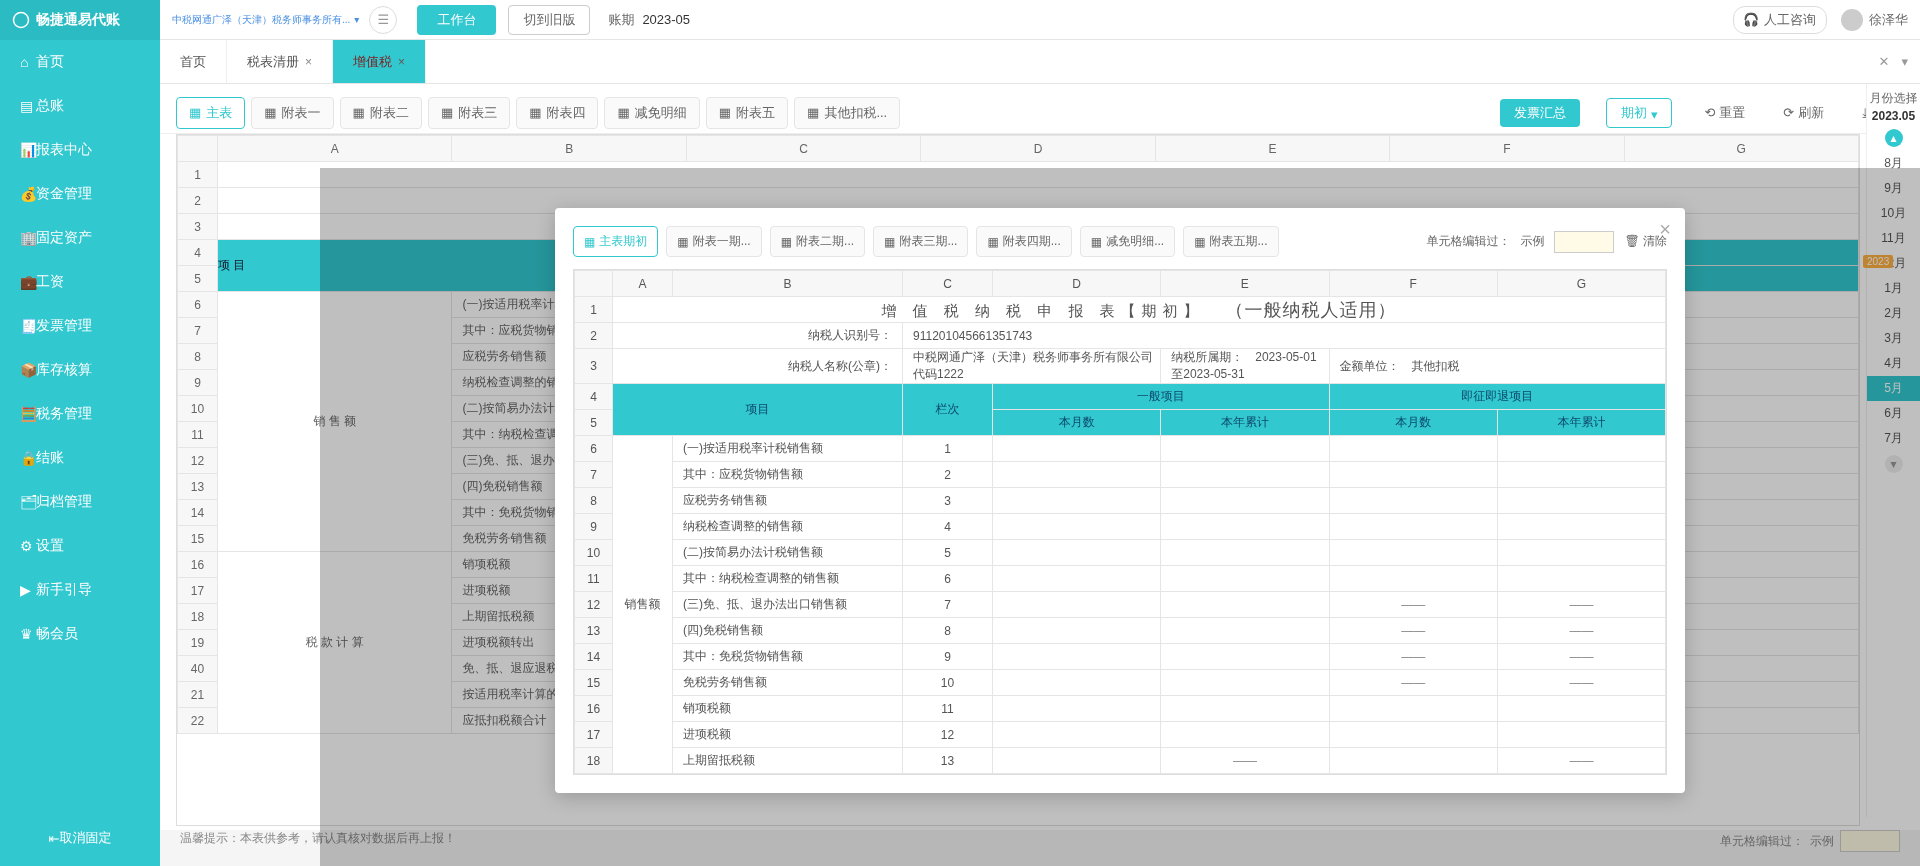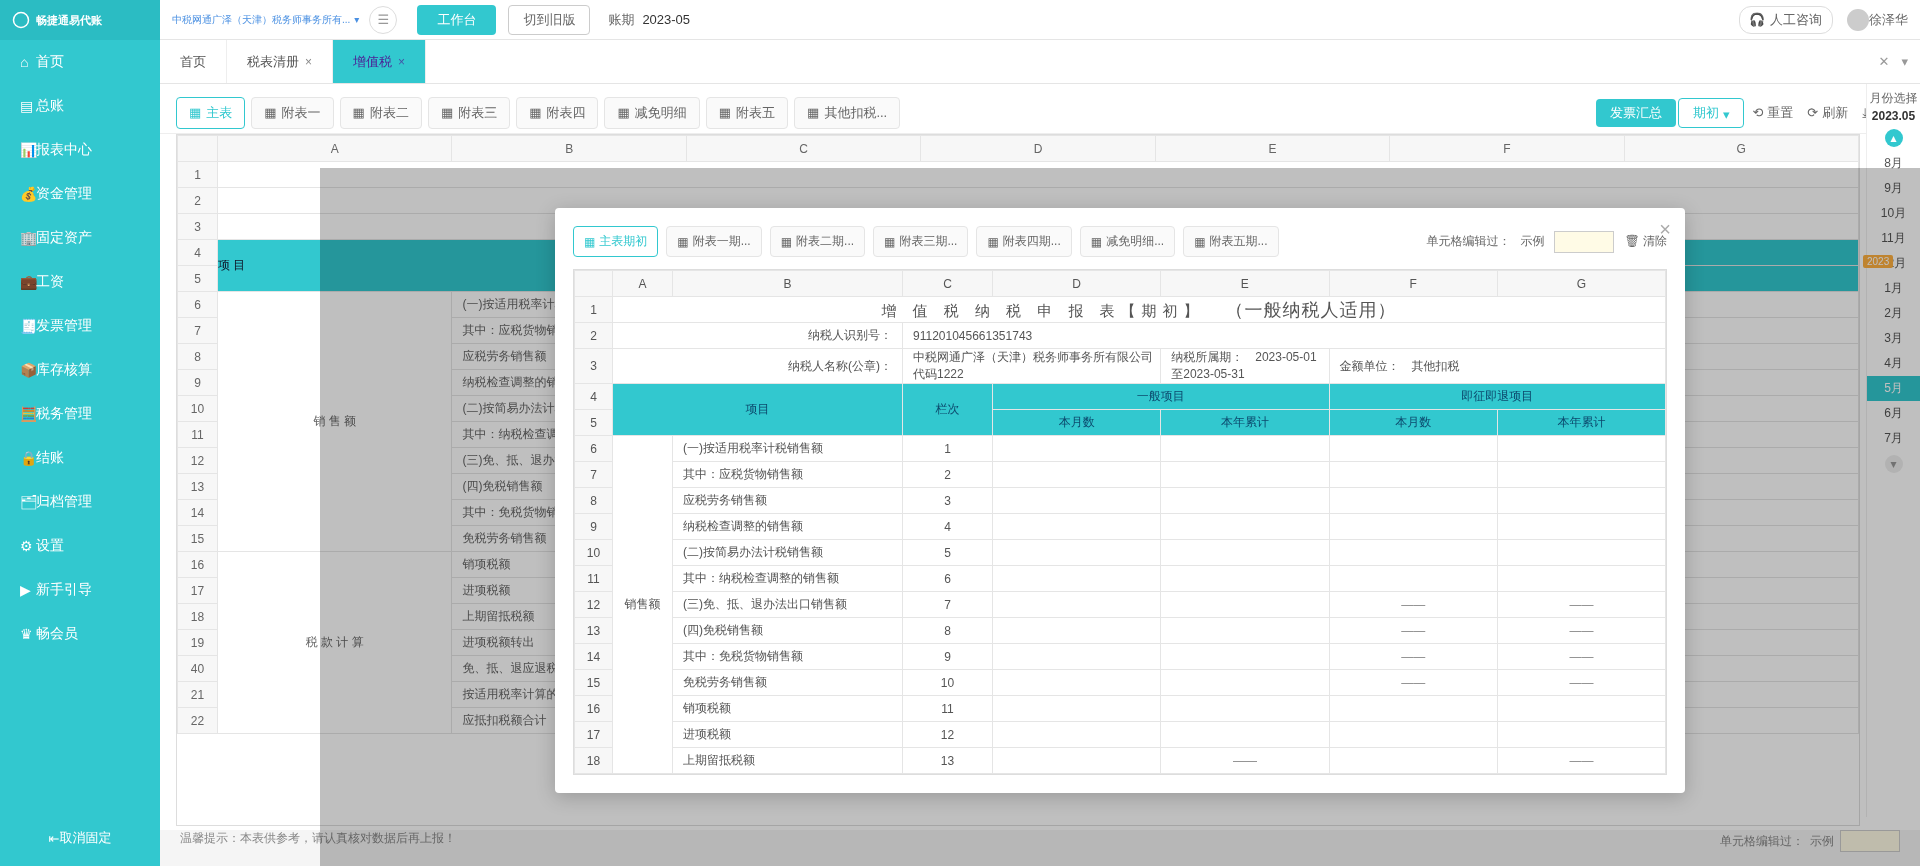--- a/index.html
+++ b/index.html
@@ -1,54 +1,54 @@
 <!DOCTYPE html>
 <html><head>
 <meta charset="utf-8">
 <style>
 * { box-sizing: border-box; margin: 0; padding: 0; font-family: "Microsoft YaHei", Arial, sans-serif; }
 body { width: 1920px; height: 866px; overflow: hidden; background: #f5f5f5; font-size: 13px; color: #333; position: relative; }
 
 
 .sidebar { position: absolute; left: 0; top: 0; width: 160px; height: 100%; background: #32c8cf; color: #fff; }
-.logo { height: 40px; display: flex; align-items: center; padding: 0 12px; font-size: 11px; font-weight: bold; background: #2bbcc3; }
+.logo { height: 40px; display: flex; align-items: center; padding: 0 12px; font-size: 14px; font-weight: bold; background: #2bbcc3; }
 .logo svg { margin-right: 6px; }
 .nav-item { display: flex; align-items: center; height: 44px; padding: 0 20px; cursor: pointer; font-size: 14px; }
 .sidebar-bottom { position: absolute; bottom: 10px; left: 0; width: 100%; }
 .pin-btn { display: flex; align-items: center; justify-content: center; height: 36px; cursor: pointer; font-size: 13px; }
 
 
 .topbar { position: absolute; left: 160px; top: 0; right: 0; height: 40px; background: #fff; border-bottom: 1px solid #e5e5e5; display: flex; align-items: center; padding: 0 12px; }
 .company-select { color: #4a90e2; font-size: 10px; cursor: pointer; display: flex; align-items: center; }
 .company-select .caret { margin-left: 4px; color: #4a90e2; }
 .top-icon-btn { width: 28px; height: 28px; border: 1px solid #ddd; border-radius: 50%; margin-left: 10px; display: flex; align-items: center; justify-content: center; cursor: pointer; color: #999; }
 .btn-primary { background: #32c8cf; color: #fff; border: none; padding: 6px 20px; border-radius: 4px; margin-left: 20px; cursor: pointer; font-size: 13px; }
 .btn-outline { background: #fff; border: 1px solid #ccc; color: #666; padding: 5px 14px; border-radius: 4px; margin-left: 12px; cursor: pointer; font-size: 13px; }
 .period-label { margin-left: 18px; color: #666; }
 .period-value { margin-left: 8px; color: #333; }
 .top-right { margin-left: auto; display: flex; align-items: center; gap: 14px; color: #666; }
 .top-right .consult { border: 1px solid #ddd; padding: 4px 10px; border-radius: 12px; cursor: pointer; display: flex; align-items: center; gap: 4px; }
 .avatar { width: 22px; height: 22px; border-radius: 50%; background: #ccc; }
-.user { display: flex; align-items: center; cursor: pointer; }
+.user { display: flex; align-items: center; gap: 6px; cursor: pointer; }
 
 
 .page-tabs { position: absolute; left: 160px; top: 40px; right: 0; height: 44px; background: #fff; border-bottom: 1px solid #e5e5e5; display: flex; align-items: stretch; }
 .page-tab { padding: 0 20px; display: flex; align-items: center; gap: 6px; cursor: pointer; border-right: 1px solid #eee; color: #555; }
-.page-tab.active { background: #32c8cf; color: #4c1d95; }
+.page-tab.active { background: #32c8cf; color: #7f1d1d; }
 .page-tab .x { font-size: 12px; color: inherit; opacity: .7; }
 .page-tabs-right { margin-left: auto; display: flex; align-items: center; padding: 0 12px; gap: 12px; color: #999; }
 
 
 .content { position: absolute; left: 160px; top: 84px; right: 0; bottom: 0; background: #fff; }
 
 
 .sub-tabs { height: 50px; padding: 8px 16px 0; display: flex; align-items: center; gap: 6px; border-bottom: 1px solid #eee; }
 .sub-tab { display: flex; align-items: center; gap: 5px; padding: 6px 12px; border: 1px solid #e5e5e5; border-radius: 4px; cursor: pointer; font-size: 13px; color: #666; background: #fafafa; }
 .sub-tab.active { border-color: #32c8cf; color: #32c8cf; background: #fff; }
-.sub-tabs-actions { margin-left: auto; display: flex; align-items: center; gap: 2px; }
+.sub-tabs-actions { margin-left: auto; display: flex; align-items: center; gap: 26px; }
 .badge-btn { background: #32c8cf; color: #fff; padding: 5px 14px; border-radius: 4px; cursor: pointer; display: flex; align-items: center; }
 .outline-active-btn { border: 1px solid #32c8cf; color: #32c8cf; padding: 5px 14px; border-radius: 4px; cursor: pointer; background: #fff; display: flex; align-items: flex-end; gap: 4px; }
 .ghost-btn { color: #666; cursor: pointer; display: flex; align-items: center; gap: 4px; padding: 5px 6px; }
 
 
 .sheet-bg { position: absolute; left: 16px; top: 50px; right: 60px; bottom: 40px; border: 1px solid #ddd; overflow: hidden; }
 .sheet-bg table { border-collapse: collapse; width: 100%; }
 .sheet-bg th, .sheet-bg td { border: 1px solid #e5e5e5; height: 26px; font-size: 12px; color: #666; }
 .sheet-bg th { background: #f7f7f7; font-weight: normal; }
 .sheet-bg .rowhead { width: 40px; text-align: center; background: #f7f7f7; }

